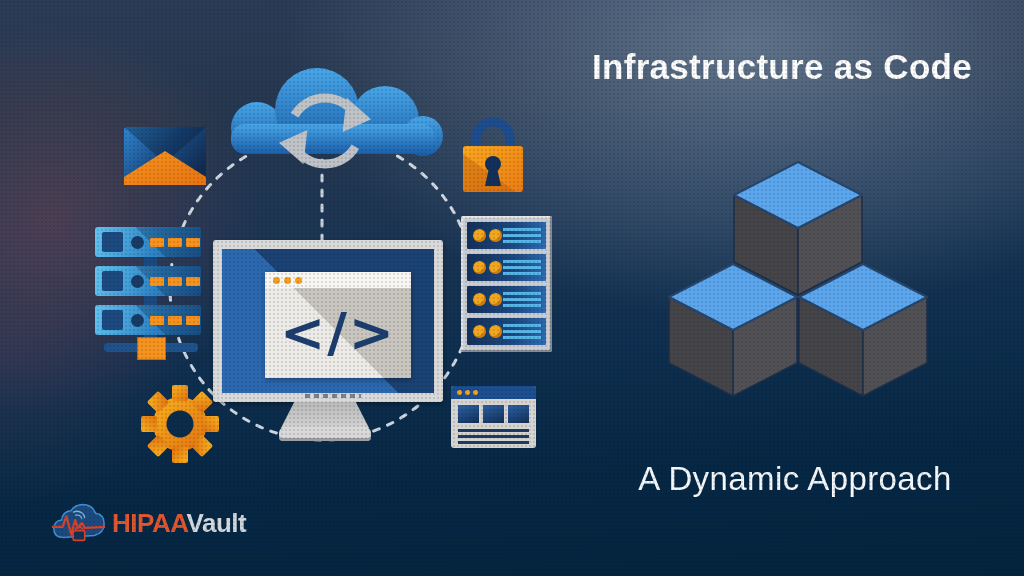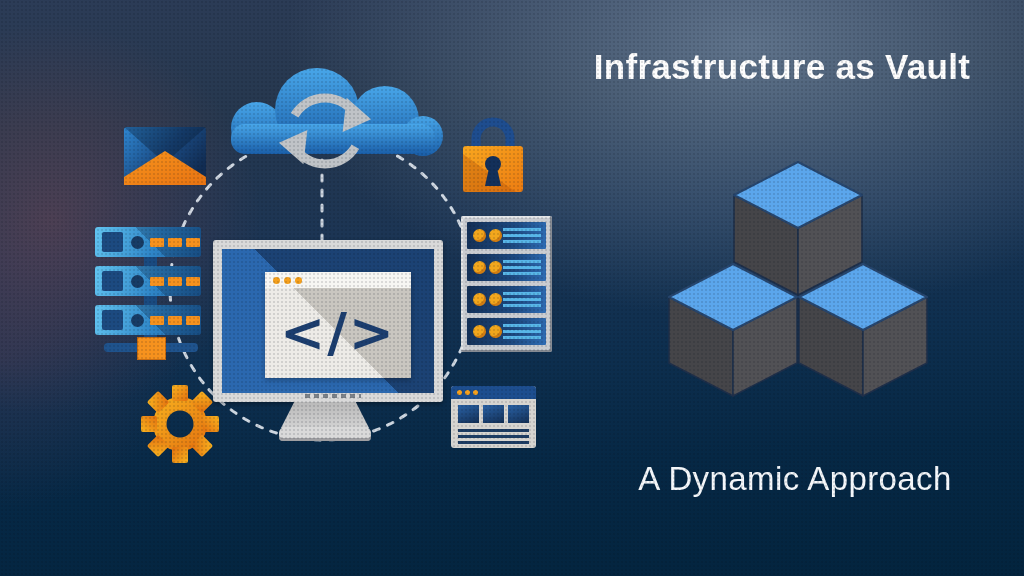--- a/index.html
+++ b/index.html
@@ -279,17 +279,28 @@
       <polygon points="9,143 73,176 73,242 9,209" fill="#454549"></polygon>
       <polygon points="137,143 73,176 73,242 137,209" fill="#515155"></polygon>
       <polygon points="73,110 137,143 73,176 9,143" fill="#5ba6ec" stroke="#27466e" stroke-width="2"></polygon>
 
       <polygon points="139,143 203,176 203,242 139,209" fill="#454549"></polygon>
       <polygon points="267,143 203,176 203,242 267,209" fill="#515155"></polygon>
       <polygon points="203,110 267,143 203,176 139,143" fill="#5ba6ec" stroke="#27466e" stroke-width="2"></polygon>
     </g>
   </svg>
 
-  <div class="abs title">Infrastructure as Vault</div>
+  <div class="abs title">Infrastructure as Code</div>
   <div class="abs subtitle">A Dynamic Approach</div>
 
+  <div class="abs logo">
+    <svg width="58" height="46" viewBox="0 0 60 46">
+      <path d="M 14 38 Q 4 38 4 29 Q 4 21 12 20 Q 13 11 22 10 Q 26 4 34 4 Q 44 4 47 13 Q 56 14 56 24 Q 56 33 46 36 L 14 38 Z" fill="#1c4a7e" stroke="#3f8ecf" stroke-width="1.6"></path>
+      <path d="M 24 12 a 8 8 0 0 1 12 6" fill="none" stroke="#7fb3dc" stroke-width="1.4"></path>
+      <path d="M 26 15 a 5 5 0 0 1 7 4" fill="none" stroke="#7fb3dc" stroke-width="1.4"></path>
+      <polyline points="2,27 13,27 17,16 22,35 26,20 29,28 33,23 36,28 57,27" fill="none" stroke="#d6402c" stroke-width="2.4" stroke-linejoin="round"></polyline>
+      <path d="M 26 31 a 4 4 0 0 1 8 0" fill="none" stroke="#d6402c" stroke-width="1.8"></path>
+      <rect x="24" y="31" width="12" height="10" rx="1.5" fill="#143154" stroke="#d6402c" stroke-width="1.8"></rect>
+    </svg>
+    <span class="logo-text"><span class="logo-hipaa">HIPAA</span><span class="logo-vault">Vault</span></span>
+  </div>
 
 </div>
 
 </body></html>

